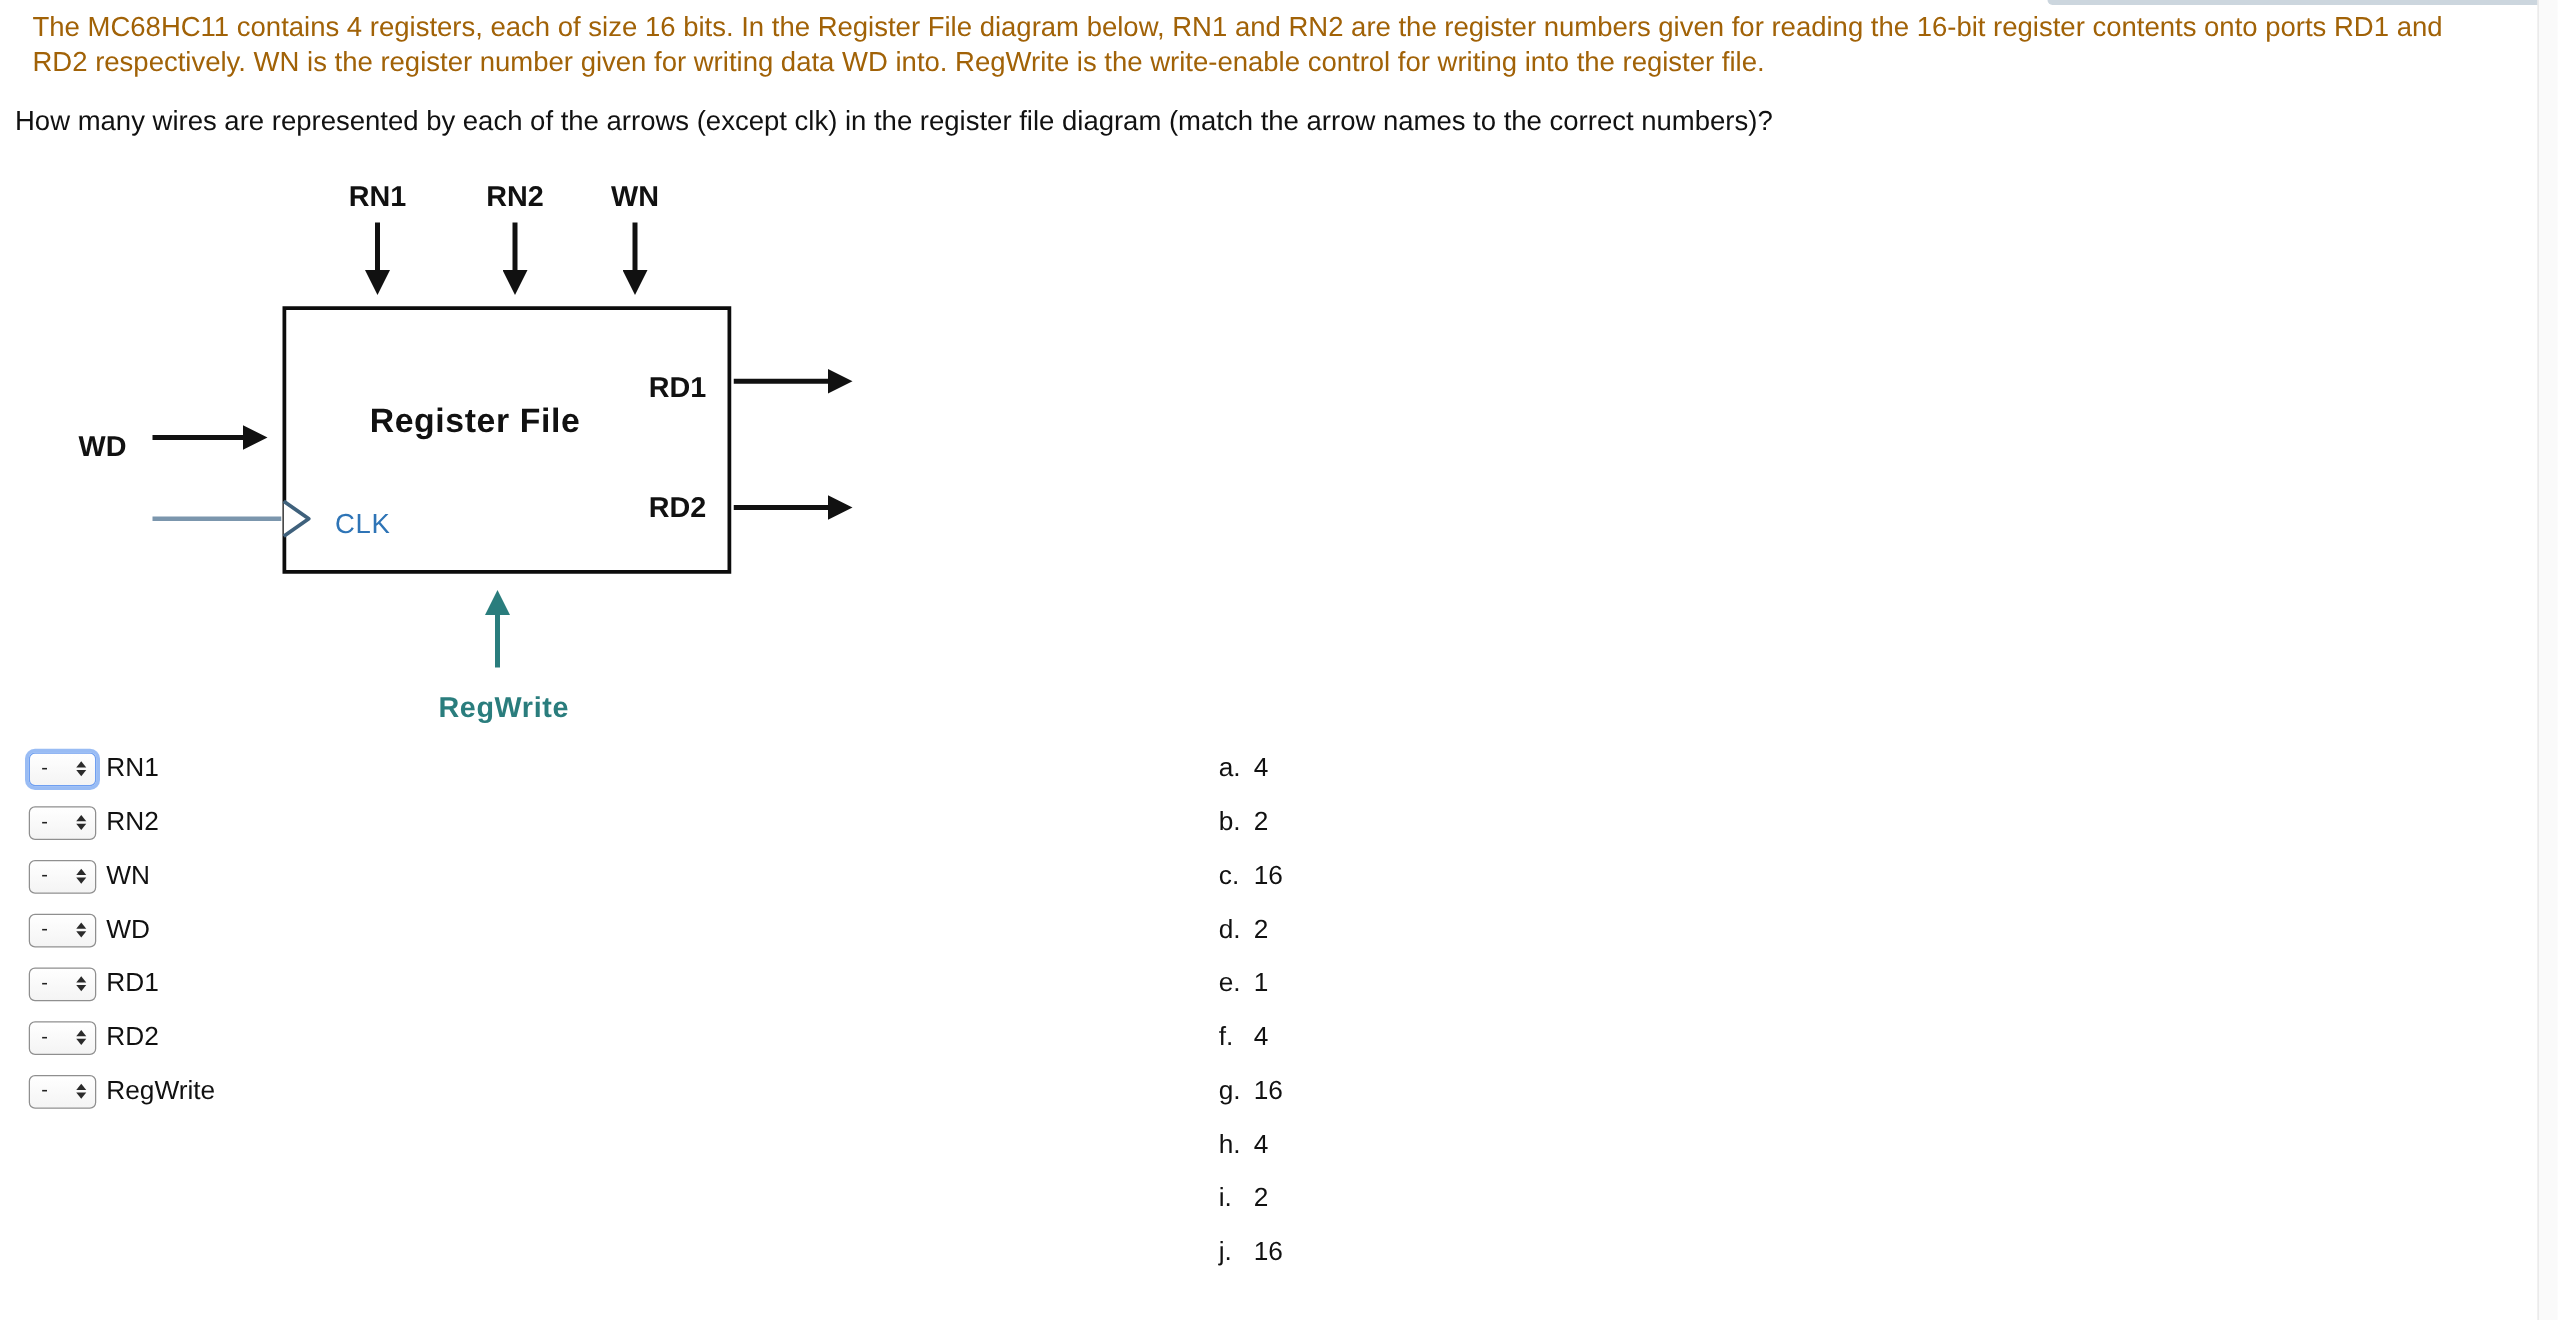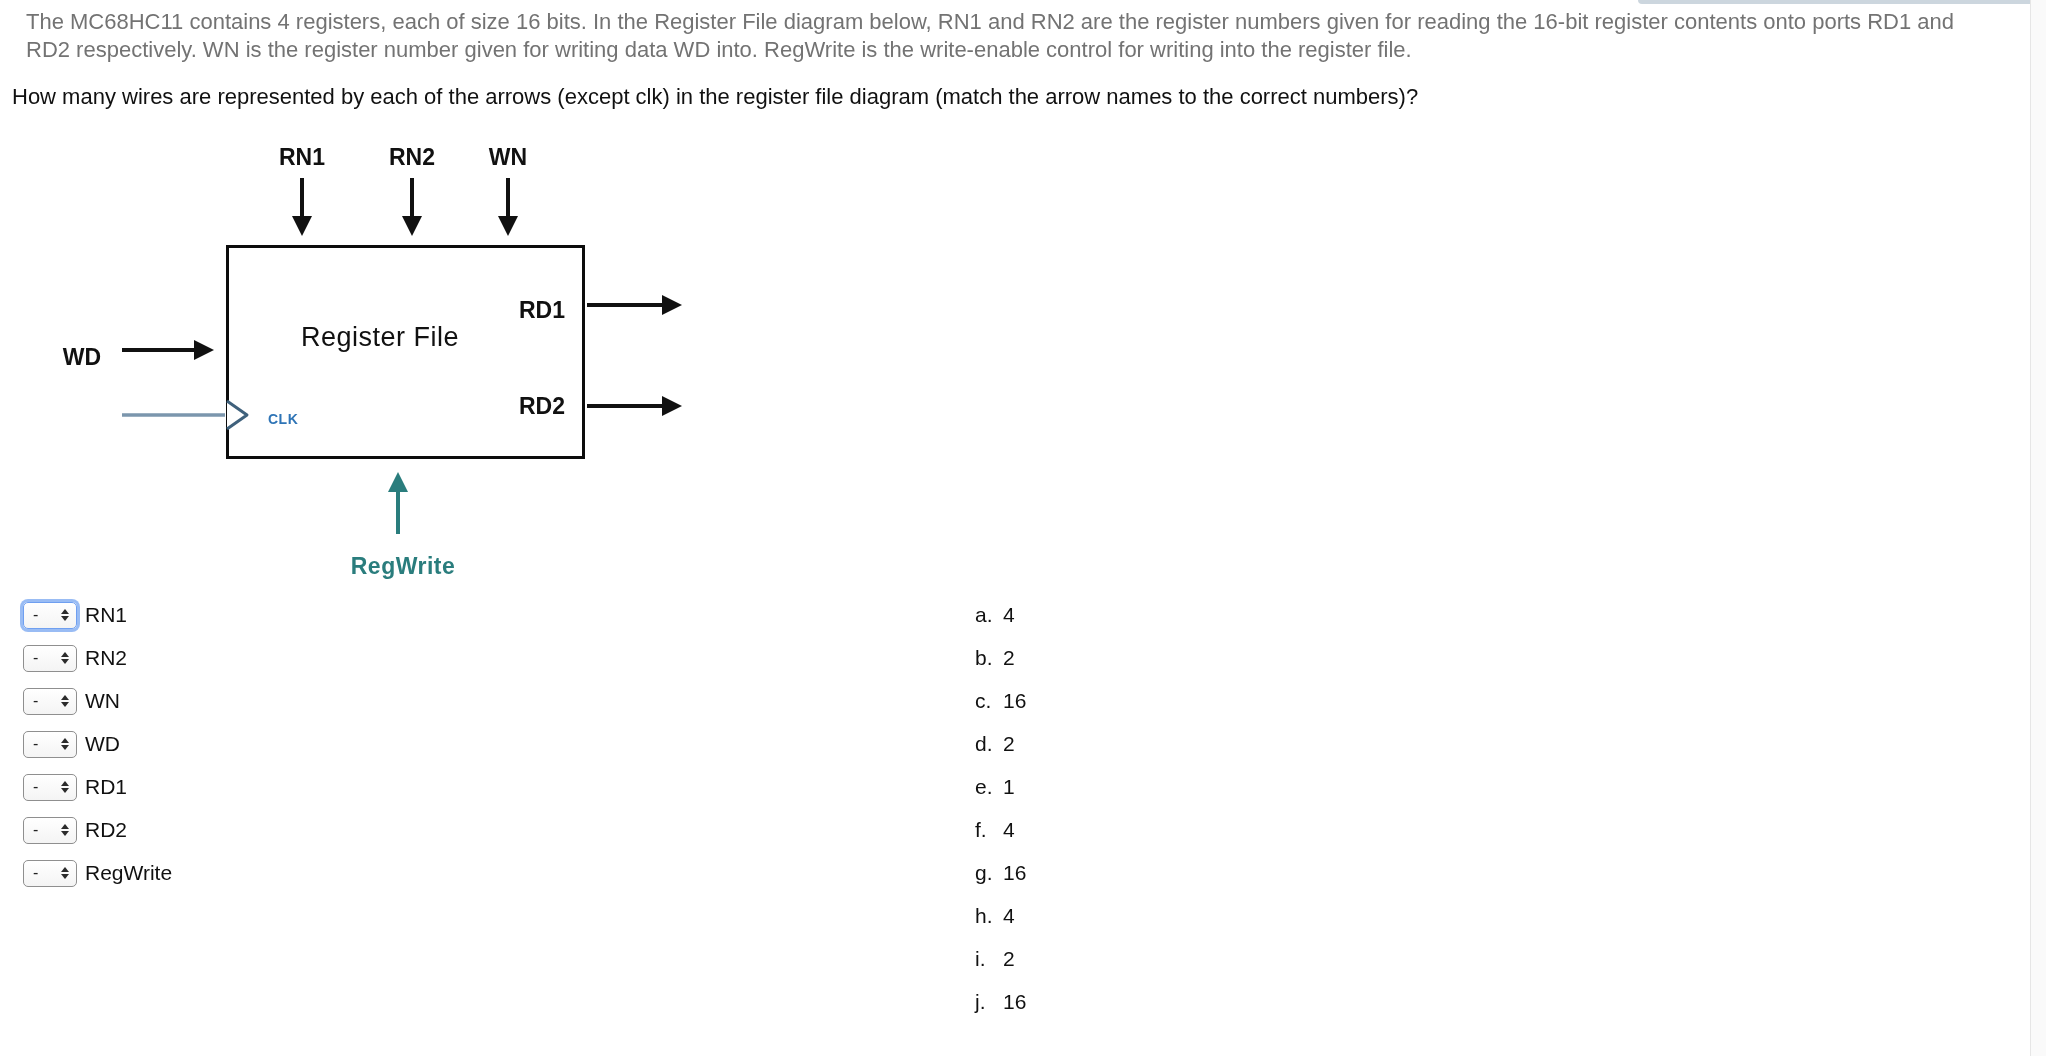--- a/index.html
+++ b/index.html
@@ -5,21 +5,21 @@
   html,body{margin:0;padding:0;}
   body{
     width:2046px;height:1056px;position:relative;overflow:hidden;
     background:#ffffff;color:#000;
     font-family:"Liberation Sans", sans-serif;
   }
   .abs{position:absolute;}
   
   .intro{
     left:26px;top:8px;width:1964px;
-    font-size:22px;line-height:28px;color:#737373;
+    font-size:22px;line-height:28px;color:#a16207;
   }
   .prompt{
     left:12px;top:83px;width:1900px;
     font-size:22px;line-height:28px;color:#111;
   }
   
   .clipped-edge{
     left:1638px;top:0;width:396px;height:4px;
     background:#ccd6de;border-radius:0 0 5px 5px;
   }
@@ -33,25 +33,25 @@
     left:226px;top:245px;width:359px;height:214px;
     border:3px solid #0c0c0c;background:transparent;box-sizing:border-box;
   }
   .dlabel{
     position:absolute;transform:translate(-50%,-50%);
     font-size:23px;font-weight:600;color:#111;white-space:nowrap;
   }
   .dlabel.right{transform:translate(-100%,-50%);}
   .rf-title{
     position:absolute;left:380px;top:337px;transform:translate(-50%,-50%);
-    font-size:27px;font-weight:400;color:#111;letter-spacing:.5px;white-space:nowrap;
+    font-size:27px;font-weight:700;color:#111;letter-spacing:.5px;white-space:nowrap;
   }
   .clk-label{
     position:absolute;left:268px;top:419px;transform:translate(0,-50%);
-    font-size:14px;font-weight:700;color:#2e74b6;letter-spacing:.5px;
+    font-size:22px;font-weight:400;color:#2e74b6;letter-spacing:.5px;
   }
   .regwrite-label{
     position:absolute;left:403px;top:566px;transform:translate(-50%,-50%);
     font-size:23px;font-weight:700;color:#2a7d7d;letter-spacing:.5px;
   }
   
   .match-col{
     left:23px;top:601px;display:flex;flex-direction:column;gap:15px;
   }
   .match-row{display:flex;align-items:center;gap:8px;height:28px;}

